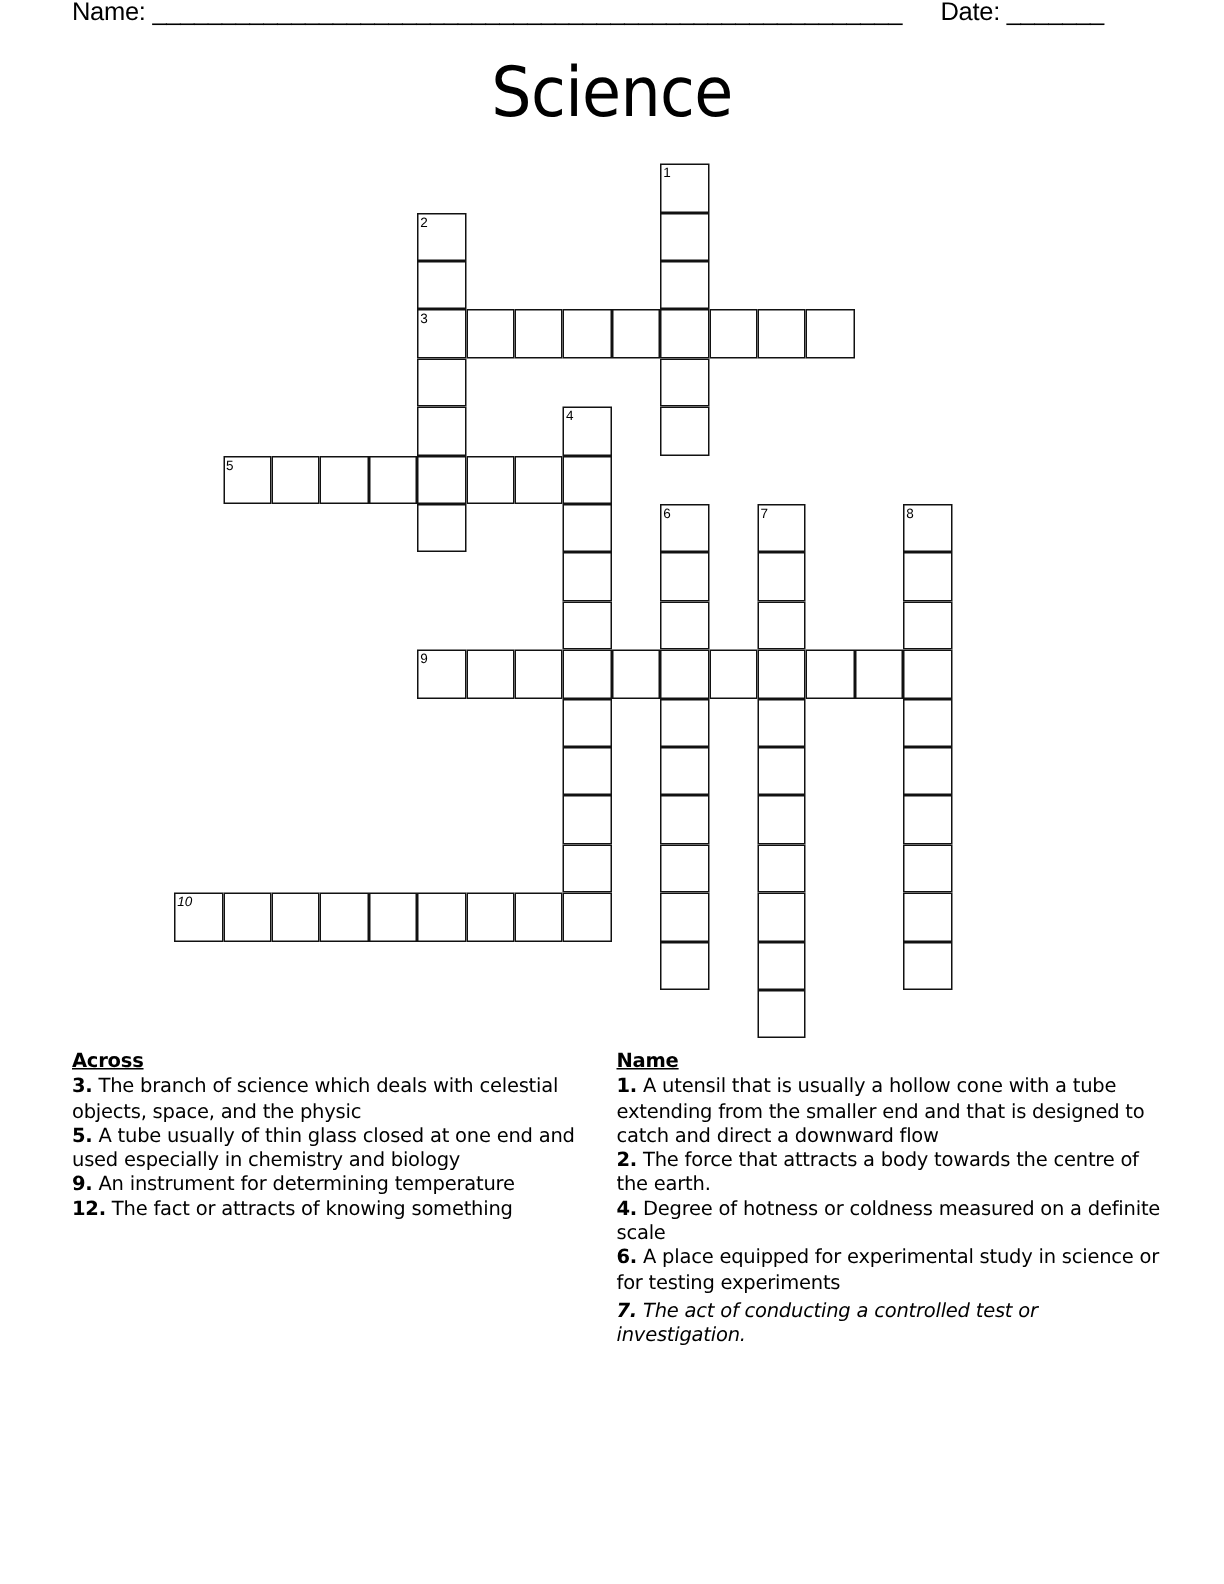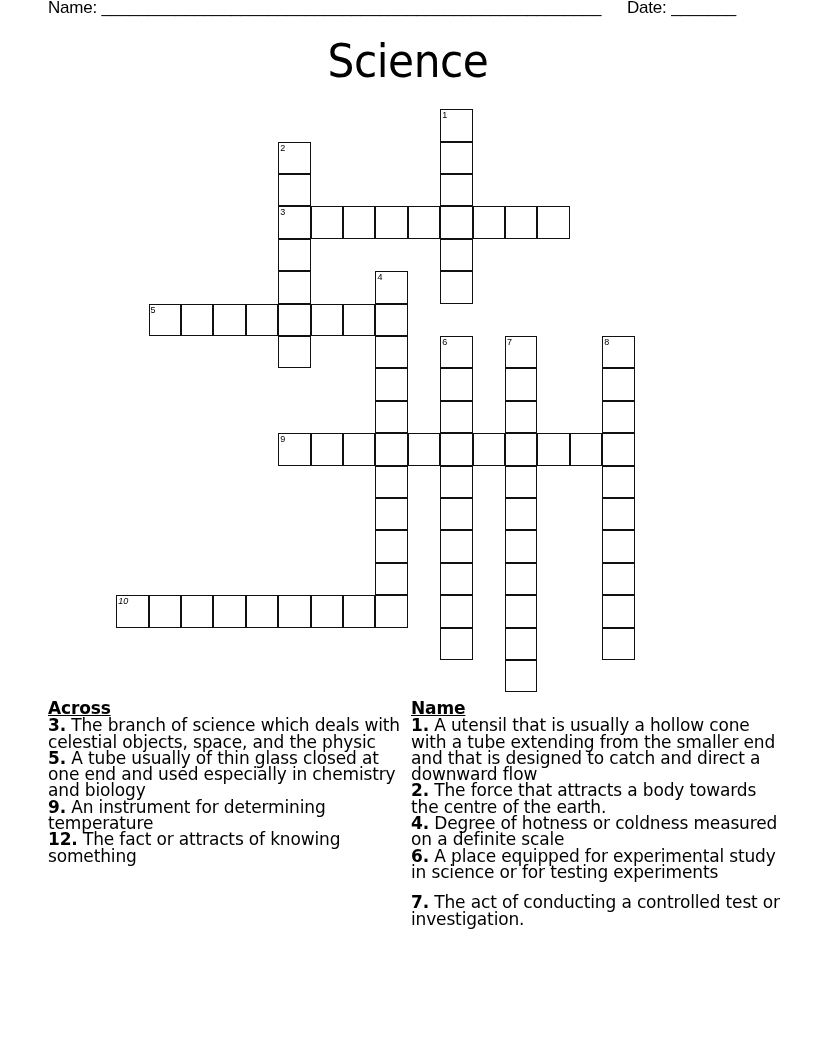--- a/index.html
+++ b/index.html
@@ -4,27 +4,27 @@
 <style>
   html, body { margin:0; padding:0; background:#ffffff; }
   body { width:816px; height:1056px; position:relative; overflow:hidden; color:#000; }
   .hdr { position:absolute; top:-2px; font-family:"Liberation Sans", sans-serif; font-size:17px; letter-spacing:-0.2px; white-space:nowrap; }
   .hdr-name { left:48px; }
   .hdr-date { left:627px; }
   .title { position:absolute; top:34px; left:0; width:816px; text-align:center; font-family:"DejaVu Sans", sans-serif; font-size:46px; letter-spacing:-0.5px; transform:scaleX(0.92); }
   .grid { position:absolute; left:0; top:0; width:816px; height:700px; }
   .cell { position:absolute; width:32.4px; height:32.4px; box-sizing:border-box; border:1.6px solid #111; background:#fff; margin-left:-0.8px; margin-top:-0.8px; }
   .num { position:absolute; left:1px; top:0px; font-family:"Liberation Sans", sans-serif; font-size:9px; line-height:10px; color:#000; }
-  .clues { position:absolute; top:700px; font-family:"DejaVu Sans", sans-serif; font-size:17px; line-height:16.3px; letter-spacing:-0.15px; }
+  .clues { position:absolute; top:700px; font-family:"DejaVu Sans", sans-serif; font-size:13px; line-height:16.3px; letter-spacing:-0.15px; }
   .clues-across { left:48px; width:360px; }
   .clues-down { left:411px; width:370px; }
   .clue-head { font-weight:bold; text-decoration:underline; margin-bottom:1px; }
   .clue { margin:0; }
   .clue b { font-weight:bold; }
-  .clue.gap { margin-top:14px; }
+  .clue.gap { margin-top:3px;font-style:italic; }
 </style>
 </head>
 <body>
 
 <div class="hdr hdr-name">Name: ______________________________________________________</div>
 <div class="hdr hdr-date">Date: _______</div>
 
 <div class="title">Science</div>
 
 <div class="grid" id="grid">

